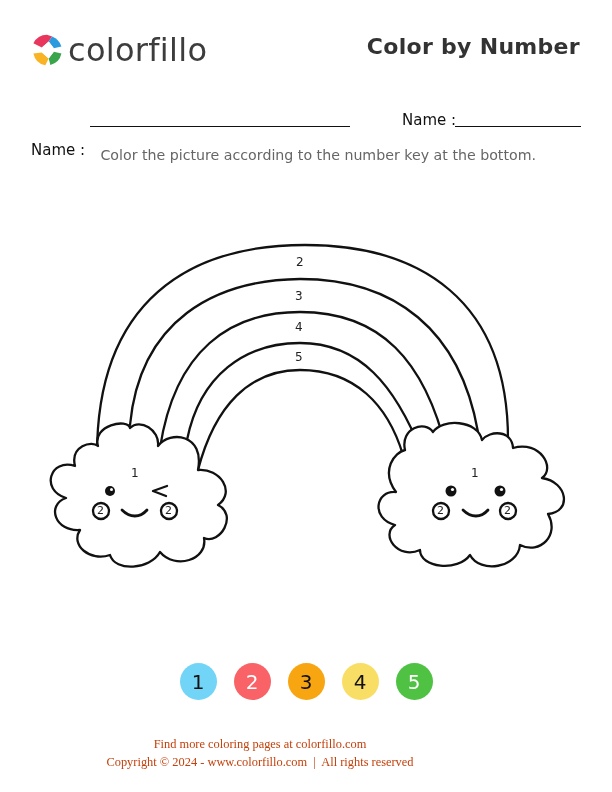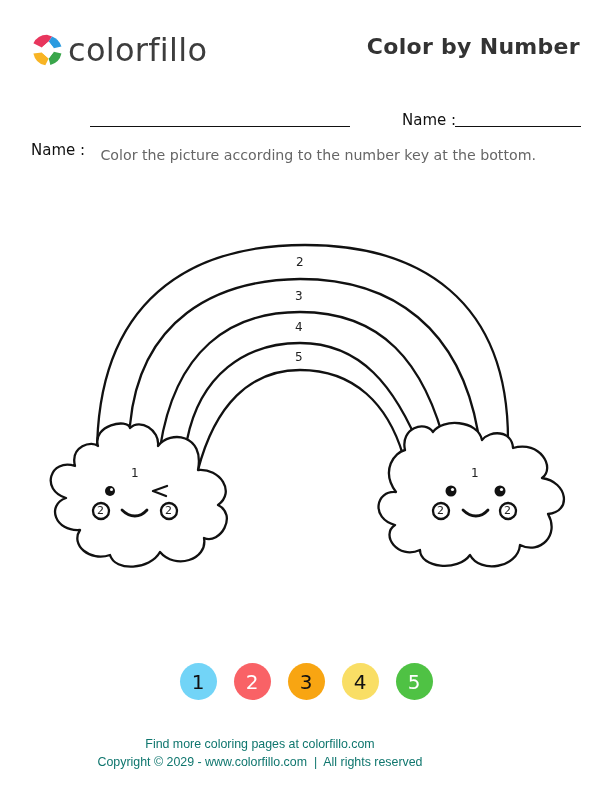--- a/index.html
+++ b/index.html
@@ -8,21 +8,21 @@
     .logo { left: 30px; top: 32px; height: 36px; display: flex; align-items: center; }
     .logo svg { width: 34px; height: 34px; }
     .logo-text { margin-left: 4px; font-family: "DejaVu Sans", sans-serif; font-size: 32px; color: #3d3d3d; letter-spacing: 0.3px; font-weight: normal; }
     .title { right: 32px; top: 34px; font-family: "DejaVu Sans", sans-serif; font-weight: bold; font-size: 22px; color: #333333; letter-spacing: 0.3px; }
     .field-label { font-family: "DejaVu Sans", sans-serif; font-size: 15px; color: #111; }
     .field-line { border-bottom: 1.4px solid #111; }
     .instructions { left: 0; width: 536px; top: 147px; text-align: right; font-family: "DejaVu Sans", sans-serif; font-size: 14.2px; color: #666; }
     .art { left: 0; top: 0; width: 612px; height: 792px; }
     .key { left: 0; width: 612px; top: 663px; display: flex; justify-content: center; gap: 17px; }
     .key-dot { width: 37px; height: 37px; border-radius: 50%; display: flex; align-items: center; justify-content: center; font-family: "DejaVu Sans", sans-serif; font-size: 20px; }
-    .footer { left: 0; width: 520px; text-align: center; font-family: Liberation Sans, sans-serif; font-size: 12.4px; color: #0f766e; }
+    .footer { left: 0; width: 520px; text-align: center; font-family: Liberation Serif, serif; font-size: 12.4px; color: #c2410c; }
   </style>
 </head>
 <body>
 
 <div class="abs logo">
   <svg viewBox="0 0 40 40">
     <path d="M20 2 A18 18 0 0 0 4 12 L14 17 L22 10 L26 4 Z" fill="#e8365d"></path>
     <path d="M26 4 A18 18 0 0 1 37 16 L28 18 L22 10 Z" fill="#2b9be0"></path>
     <path d="M4 24 A18 18 0 0 0 18 38 L22 30 L14 23 Z" fill="#f8b424"></path>
     <path d="M22 30 A0 0 0 0 0 22 30 L28 22 L37 24 A18 18 0 0 1 24 37.5 Z" fill="#3aa64b"></path>
@@ -89,13 +89,13 @@
 
 <div class="abs key">
   <div class="key-dot" style="background:#72d4f7; color:#111;">1</div>
   <div class="key-dot" style="background:#f96266; color:#fff;">2</div>
   <div class="key-dot" style="background:#f8a512; color:#111;">3</div>
   <div class="key-dot" style="background:#f9de65; color:#111;">4</div>
   <div class="key-dot" style="background:#4fc244; color:#fff;">5</div>
 </div>
 
 <div class="abs footer" style="top:737px;">Find more coloring pages at colorfillo.com</div>
-<div class="abs footer" style="top:755px; white-space:pre;">Copyright © 2029 - www.colorfillo.com  |  All rights reserved</div>
+<div class="abs footer" style="top:755px; white-space:pre;">Copyright © 2024 - www.colorfillo.com  |  All rights reserved</div>
 
 </body></html>

